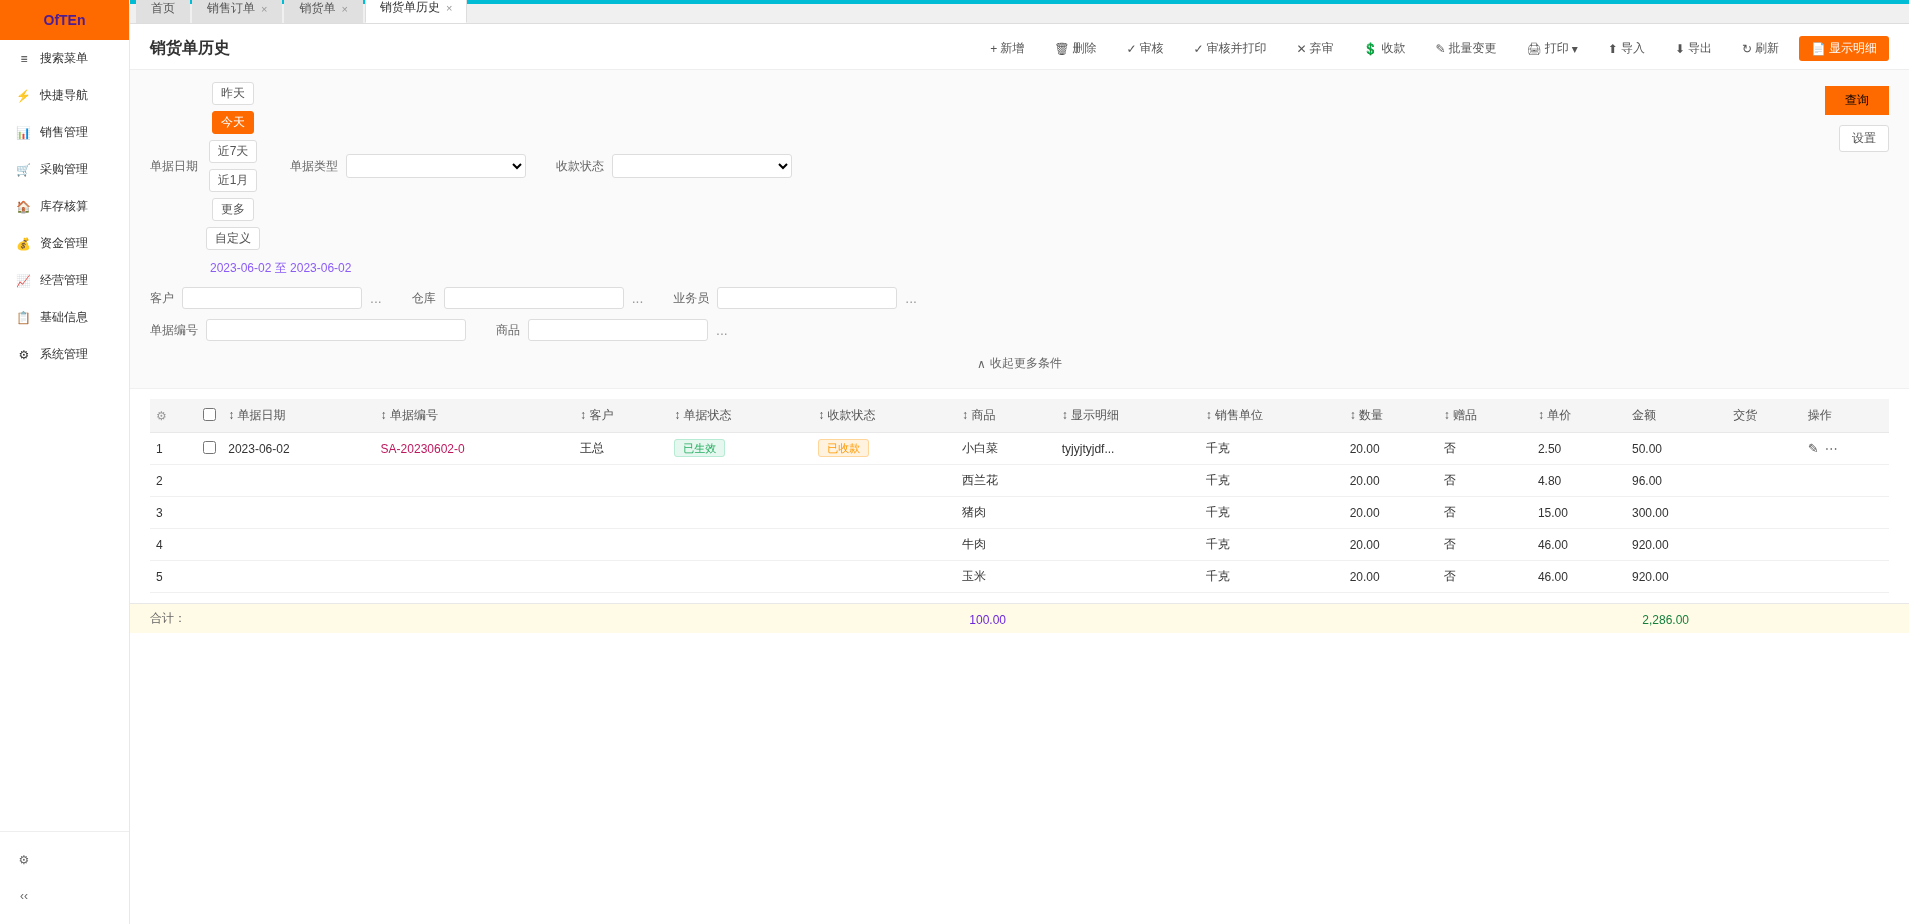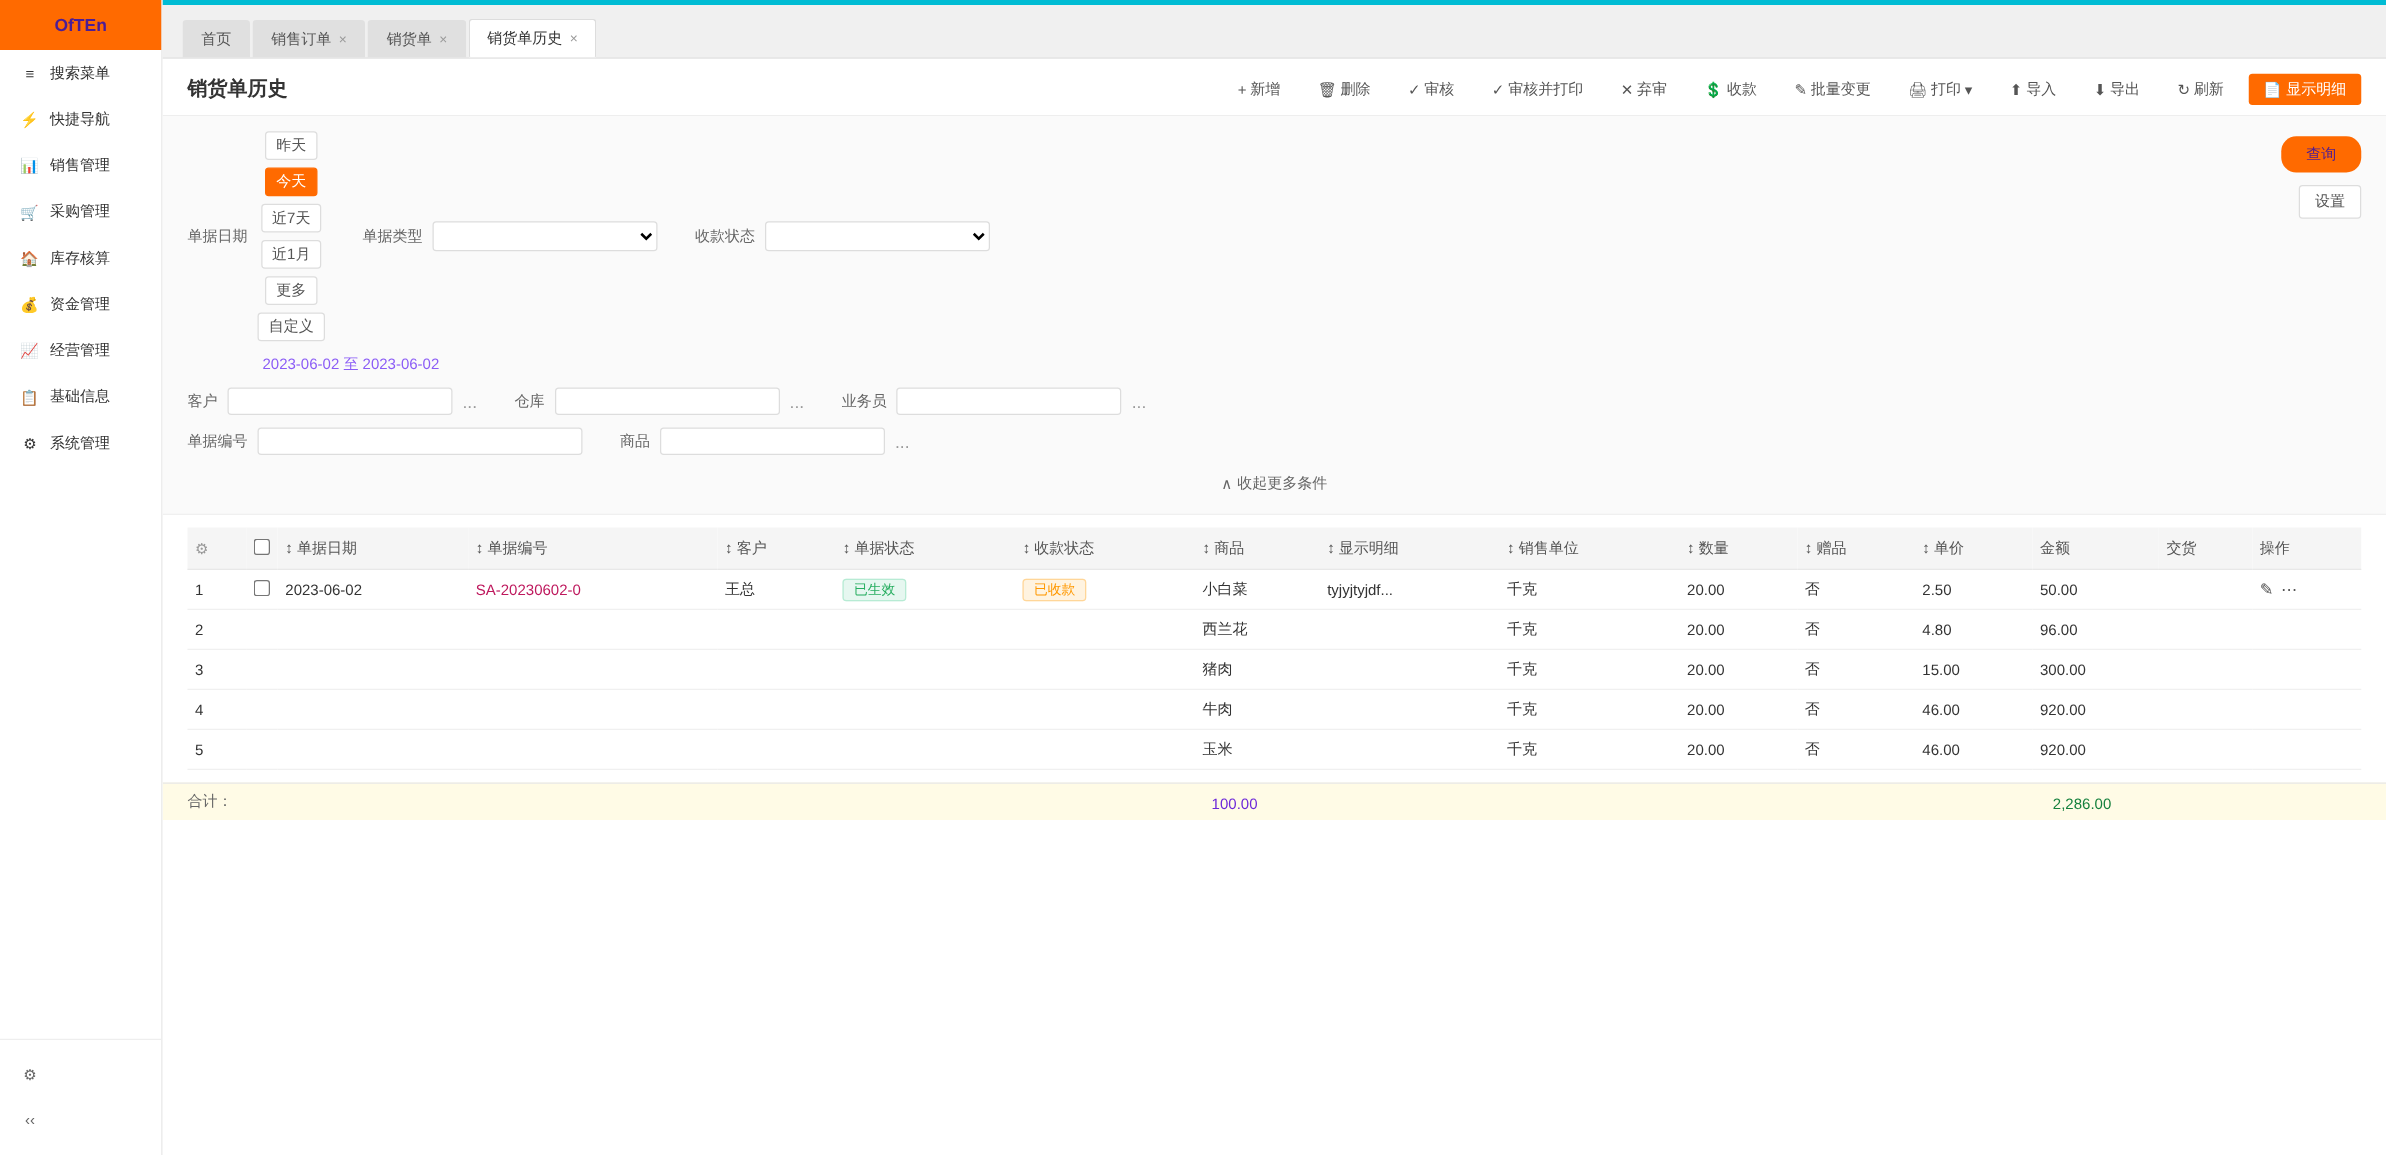--- a/index.html
+++ b/index.html
@@ -10,21 +10,21 @@
     .sidebar-logo { height: 40px; background: #ff6a00; display: flex; align-items: center; justify-content: center; color: #4c1d95; font-size: 14px; font-weight: bold; }
     .sidebar-item { display: flex; align-items: center; padding: 10px 16px; cursor: pointer; color: #333; font-size: 12px; gap: 8px; }
     .sidebar-item .icon { width: 16px; height: 16px; display: flex; align-items: center; justify-content: center; }
     .sidebar-bottom { margin-top: auto; padding: 10px 0; border-top: 1px solid #eee; }
     .sidebar-bottom .sidebar-item { color: #666; }
 
     
     .main { flex: 1; display: flex; flex-direction: column; overflow: hidden; }
 
     
-    .tab-bar { height: 43px; background: #f0f0f0; display: flex; align-items: flex-end; border-bottom: 1px solid #ddd; padding-left: 16px; }
+    .tab-bar { height: 20px; background: #f0f0f0; display: flex; align-items: flex-end; border-bottom: 1px solid #ddd; padding-left: 6px; }
     .tab { padding: 6px 14px; font-size: 12px; cursor: pointer; color: #555; border: 1px solid transparent; border-bottom: none; background: #e0e0e0; margin-right: 2px; border-radius: 3px 3px 0 0; display: flex; align-items: center; gap: 6px; }
     .tab.active { background: #fff; border-color: #ddd; color: #333; border-bottom: 1px solid #fff; }
     .tab .close-btn { color: #999; font-size: 11px; }
     .tab:first-child { color: #555; }
 
     
     .content { flex: 1; background: #fff; overflow-y: auto; padding: 0; }
 
     
     .page-header { display: flex; align-items: center; justify-content: space-between; padding: 12px 20px 8px; border-bottom: 1px solid #eee; }
@@ -40,21 +40,21 @@
     .filter-item { display: flex; align-items: center; gap: 8px; }
     .filter-label { color: #666; white-space: nowrap; font-size: 12px; }
     .date-selector { display: flex; align-items: center; gap: 6px; flex-direction: column; }
     .date-btn { padding: 2px 8px; font-size: 12px; cursor: pointer; border: 1px solid #ddd; border-radius: 3px; background: #fff; color: #555; }
     .date-btn.active { background: #ff6a00; color: #fff; border-color: #ff6a00; }
     .date-range { color: #8b5cf6; font-size: 12px; margin-top: 4px; }
     .filter-input { border: 1px solid #ddd; border-radius: 3px; padding: 3px 8px; font-size: 12px; width: 180px; }
     .filter-select { border: 1px solid #ddd; border-radius: 3px; padding: 3px 8px; font-size: 12px; width: 180px; background: #fff; }
     .filter-dots { color: #999; font-size: 14px; cursor: pointer; }
     .collapse-btn { display: flex; align-items: center; gap: 4px; color: #666; cursor: pointer; font-size: 12px; justify-content: center; padding: 4px; }
-    .query-btn { background: #ff6a00; color: #4c1d95; border: none; border-radius: 12px; padding: 6px 20px; font-size: 12px; cursor: pointer; }
+    .query-btn { background: #ff6a00; color: #000000; border: none; border-radius: 0; padding: 6px 20px; font-size: 12px; cursor: pointer; }
     .set-btn { border: 1px solid #ddd; background: #fff; color: #555; border-radius: 3px; padding: 4px 12px; font-size: 12px; cursor: pointer; margin-top: 4px; display: block; }
 
     
     .table-wrapper { padding: 10px 20px; }
     table { width: 100%; border-collapse: collapse; font-size: 12px; }
     thead tr { background: #f5f5f5; }
     th { padding: 8px 6px; text-align: left; color: #555; font-weight: normal; border-bottom: 1px solid #e8e8e8; white-space: nowrap; }
     td { padding: 7px 6px; border-bottom: 1px solid #f0f0f0; color: #333; }
     .status-badge { padding: 2px 8px; border-radius: 3px; font-size: 11px; }
     .status-active { background: #e6f7f0; color: #27ae60; border: 1px solid #b7ebd4; }

